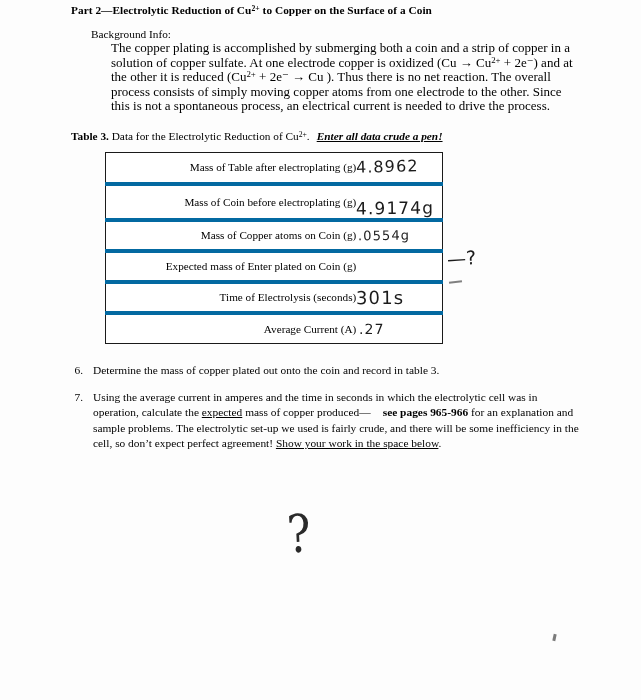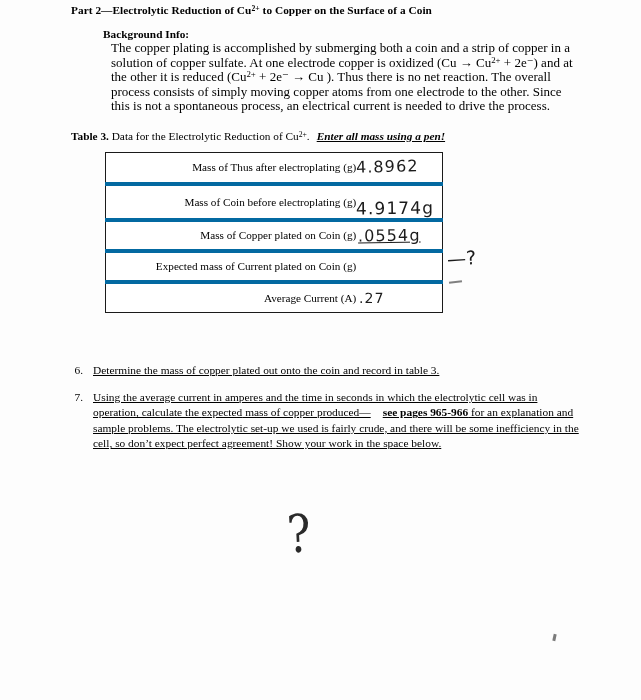--- a/index.html
+++ b/index.html
@@ -42,24 +42,24 @@
     position: absolute;
     left: 71px;
     top: 4px;
     font-size: 11.3px;
     font-weight: bold;
     letter-spacing: 0.05px;
     white-space: nowrap;
   }
   .bg-label {
     position: absolute;
-    left: 103px;
+    left: 91px;
     top: 28px;
     font-size: 11.3px;
-    font-weight: bold;
+    font-weight: normal;
   }
   .bg-para {
     position: absolute;
     left: 111px;
     top: 41px;
     width: 466px;
     font-size: 13px;
     line-height: 14.6px;
     text-align: left;
   }
@@ -126,21 +126,21 @@
     font-family: "DejaVu Sans", sans-serif;
     font-size: 17px;
     color: #1b1b1b;
     letter-spacing: 1.1px;
     display: inline-block;
     transform: rotate(-1.2deg);
     white-space: nowrap;
   }
   .hand.v1 { transform: rotate(-1.6deg) translateY(-1px); font-size: 16px; }
   .hand.v2 { transform: rotate(-0.6deg); font-size: 17px; margin-top: 12px; }
-  .hand.v3 { transform: rotate(-0.8deg) translateX(2px); font-size: 16px; text-decoration: underline; }
+  .hand.v3 { transform: rotate(-0.8deg) translateX(2px); font-size: 13px; }
   .hand.v5 { transform: rotate(-0.4deg); font-size: 18px; }
   .hand.v6 { transform: rotate(0.4deg) translateX(3px); font-size: 14px; }
 
   
   .mark-dash-q {
     position: absolute;
     left: 447px;
     top: 247px;
     font-family: "DejaVu Sans", sans-serif;
     font-size: 19px;
@@ -168,21 +168,20 @@
   .item .num {
     position: absolute;
     left: 0;
     top: 0;
     width: 20px;
     text-align: right;
   }
   .item .body {
     display: block;
     margin-left: 30px;
-    text-decoration: underline;
   }
   #item-6 {
     left: 63px;
     top: 363px;
     width: 515px;
   }
   #item-7 {
     left: 63px;
     top: 390px;
     width: 519px;
@@ -221,39 +220,43 @@
   <div id="scan-outer"></div>
 
   <div class="part-title"><span>Part 2—Electrolytic Reduction of Cu</span><sup>2+</sup><span> to Copper on the Surface of a Coin</span></div>
 
   <div class="bg-label">Background Info:</div>
 
   <div class="bg-para">
     <span>The copper plating is accomplished by submerging both a coin and a strip of copper in a solution of copper sulfate. At one electrode copper is oxidized (Cu → Cu</span><sup>2+</sup><span> + 2e⁻) and at the other it is reduced (Cu</span><sup>2+</sup><span> + 2e⁻ → Cu ). Thus there is no net reaction. The overall process consists of simply moving copper atoms from one electrode to the other. Since this is not a spontaneous process, an electrical current is needed to drive the process.</span>
   </div>
 
-  <div class="table-caption"><span class="lead">Table 3.</span><span> Data for the Electrolytic Reduction of Cu</span><sup>2+</sup><span>.</span><span class="pen-note">Enter all mass using a pen!</span></div>
+  <div class="table-caption"><span class="lead">Table 3.</span><span> Data for the Electrolytic Reduction of Cu</span><sup>2+</sup><span>.</span><span class="pen-note">Enter all data crude a pen!</span></div>
 
   <table id="data-table">
     <tbody>
       <tr>
-        <td class="label-cell">Mass of Thus after electroplating (g)</td>
+        <td class="label-cell">Mass of Table after electroplating (g)</td>
         <td class="value-cell"><span class="hand v1">4.8962</span></td>
       </tr>
       <tr>
         <td class="label-cell">Mass of Coin before electroplating (g)</td>
         <td class="value-cell"><span class="hand v2">4.9174g</span></td>
       </tr>
       <tr>
-        <td class="label-cell">Mass of Copper plated on Coin (g)</td>
+        <td class="label-cell">Mass of Copper atoms on Coin (g)</td>
         <td class="value-cell"><span class="hand v3">.0554g</span></td>
       </tr>
       <tr>
-        <td class="label-cell">Expected mass of Current plated on Coin (g)</td>
+        <td class="label-cell">Expected mass of Enter plated on Coin (g)</td>
         <td class="value-cell"><span class="hand v4"></span></td>
+      </tr>
+      <tr>
+        <td class="label-cell">Time of Electrolysis (seconds)</td>
+        <td class="value-cell"><span class="hand v5">301s</span></td>
       </tr>
       <tr>
         <td class="label-cell">Average Current (A)</td>
         <td class="value-cell"><span class="hand v6">.27</span></td>
       </tr>
     </tbody>
   </table>
 
   <div class="mark-dash-q">—?</div>
   <div class="mark-dash2"></div>

